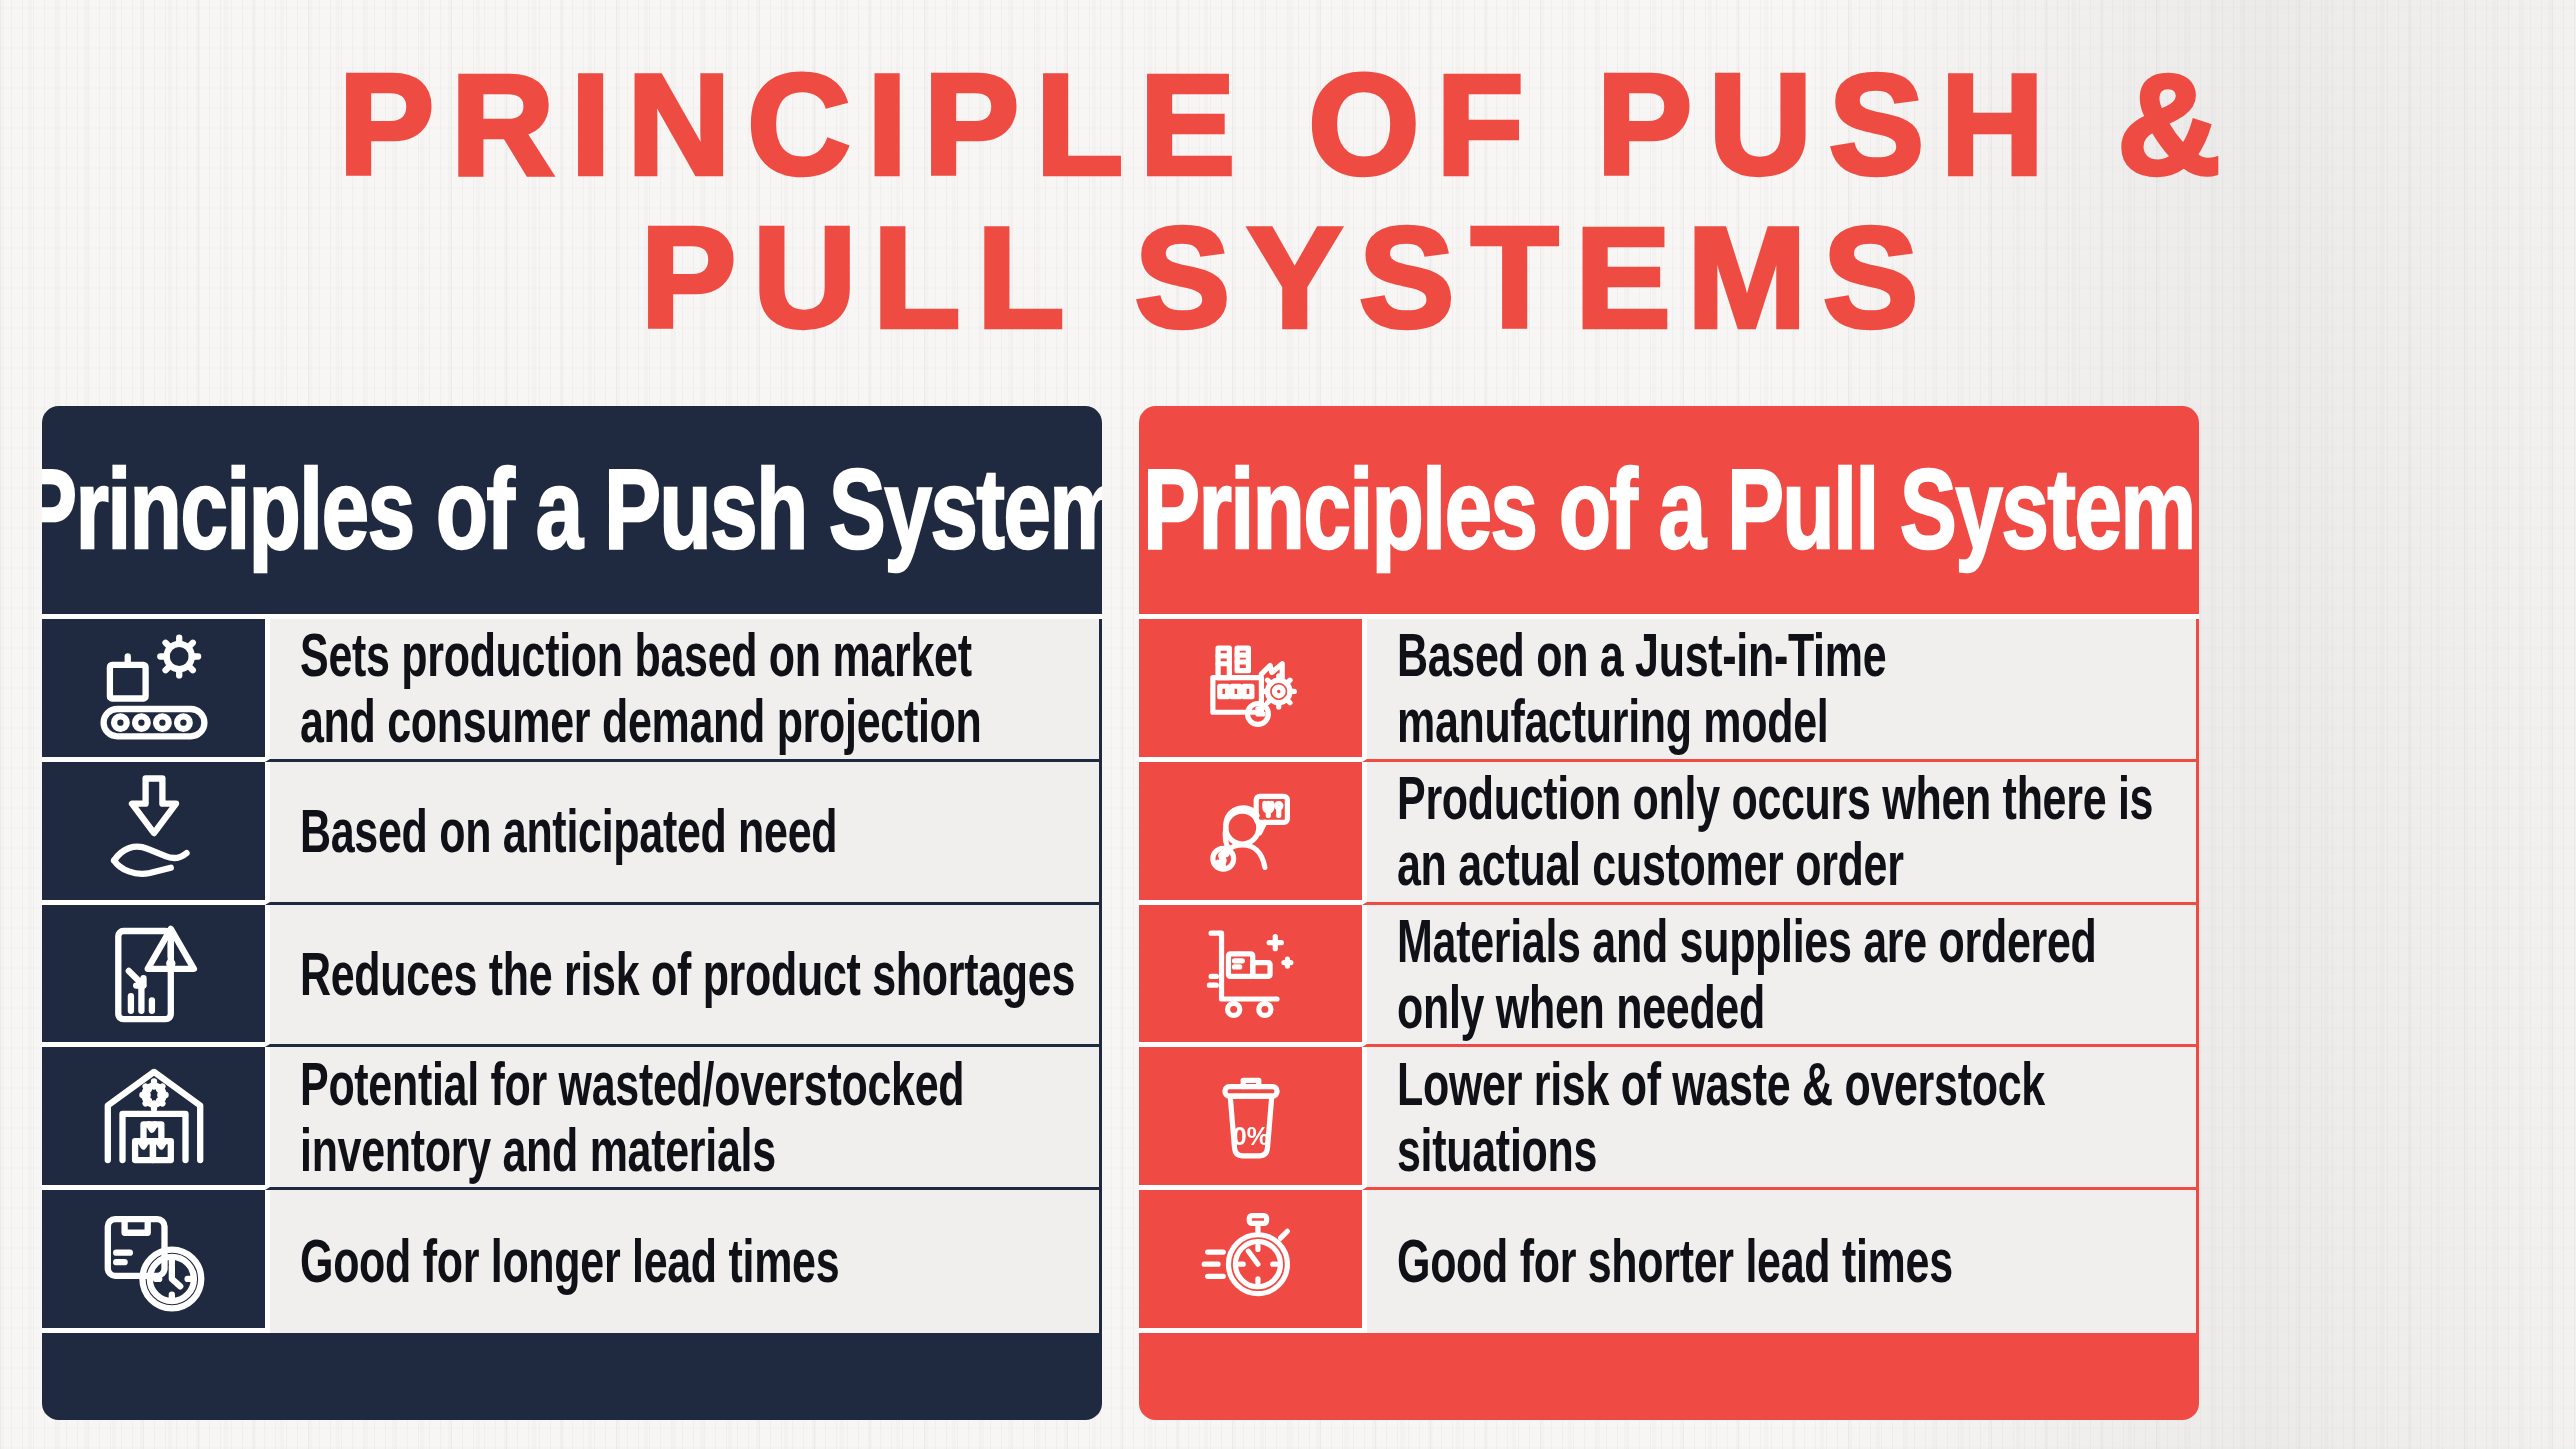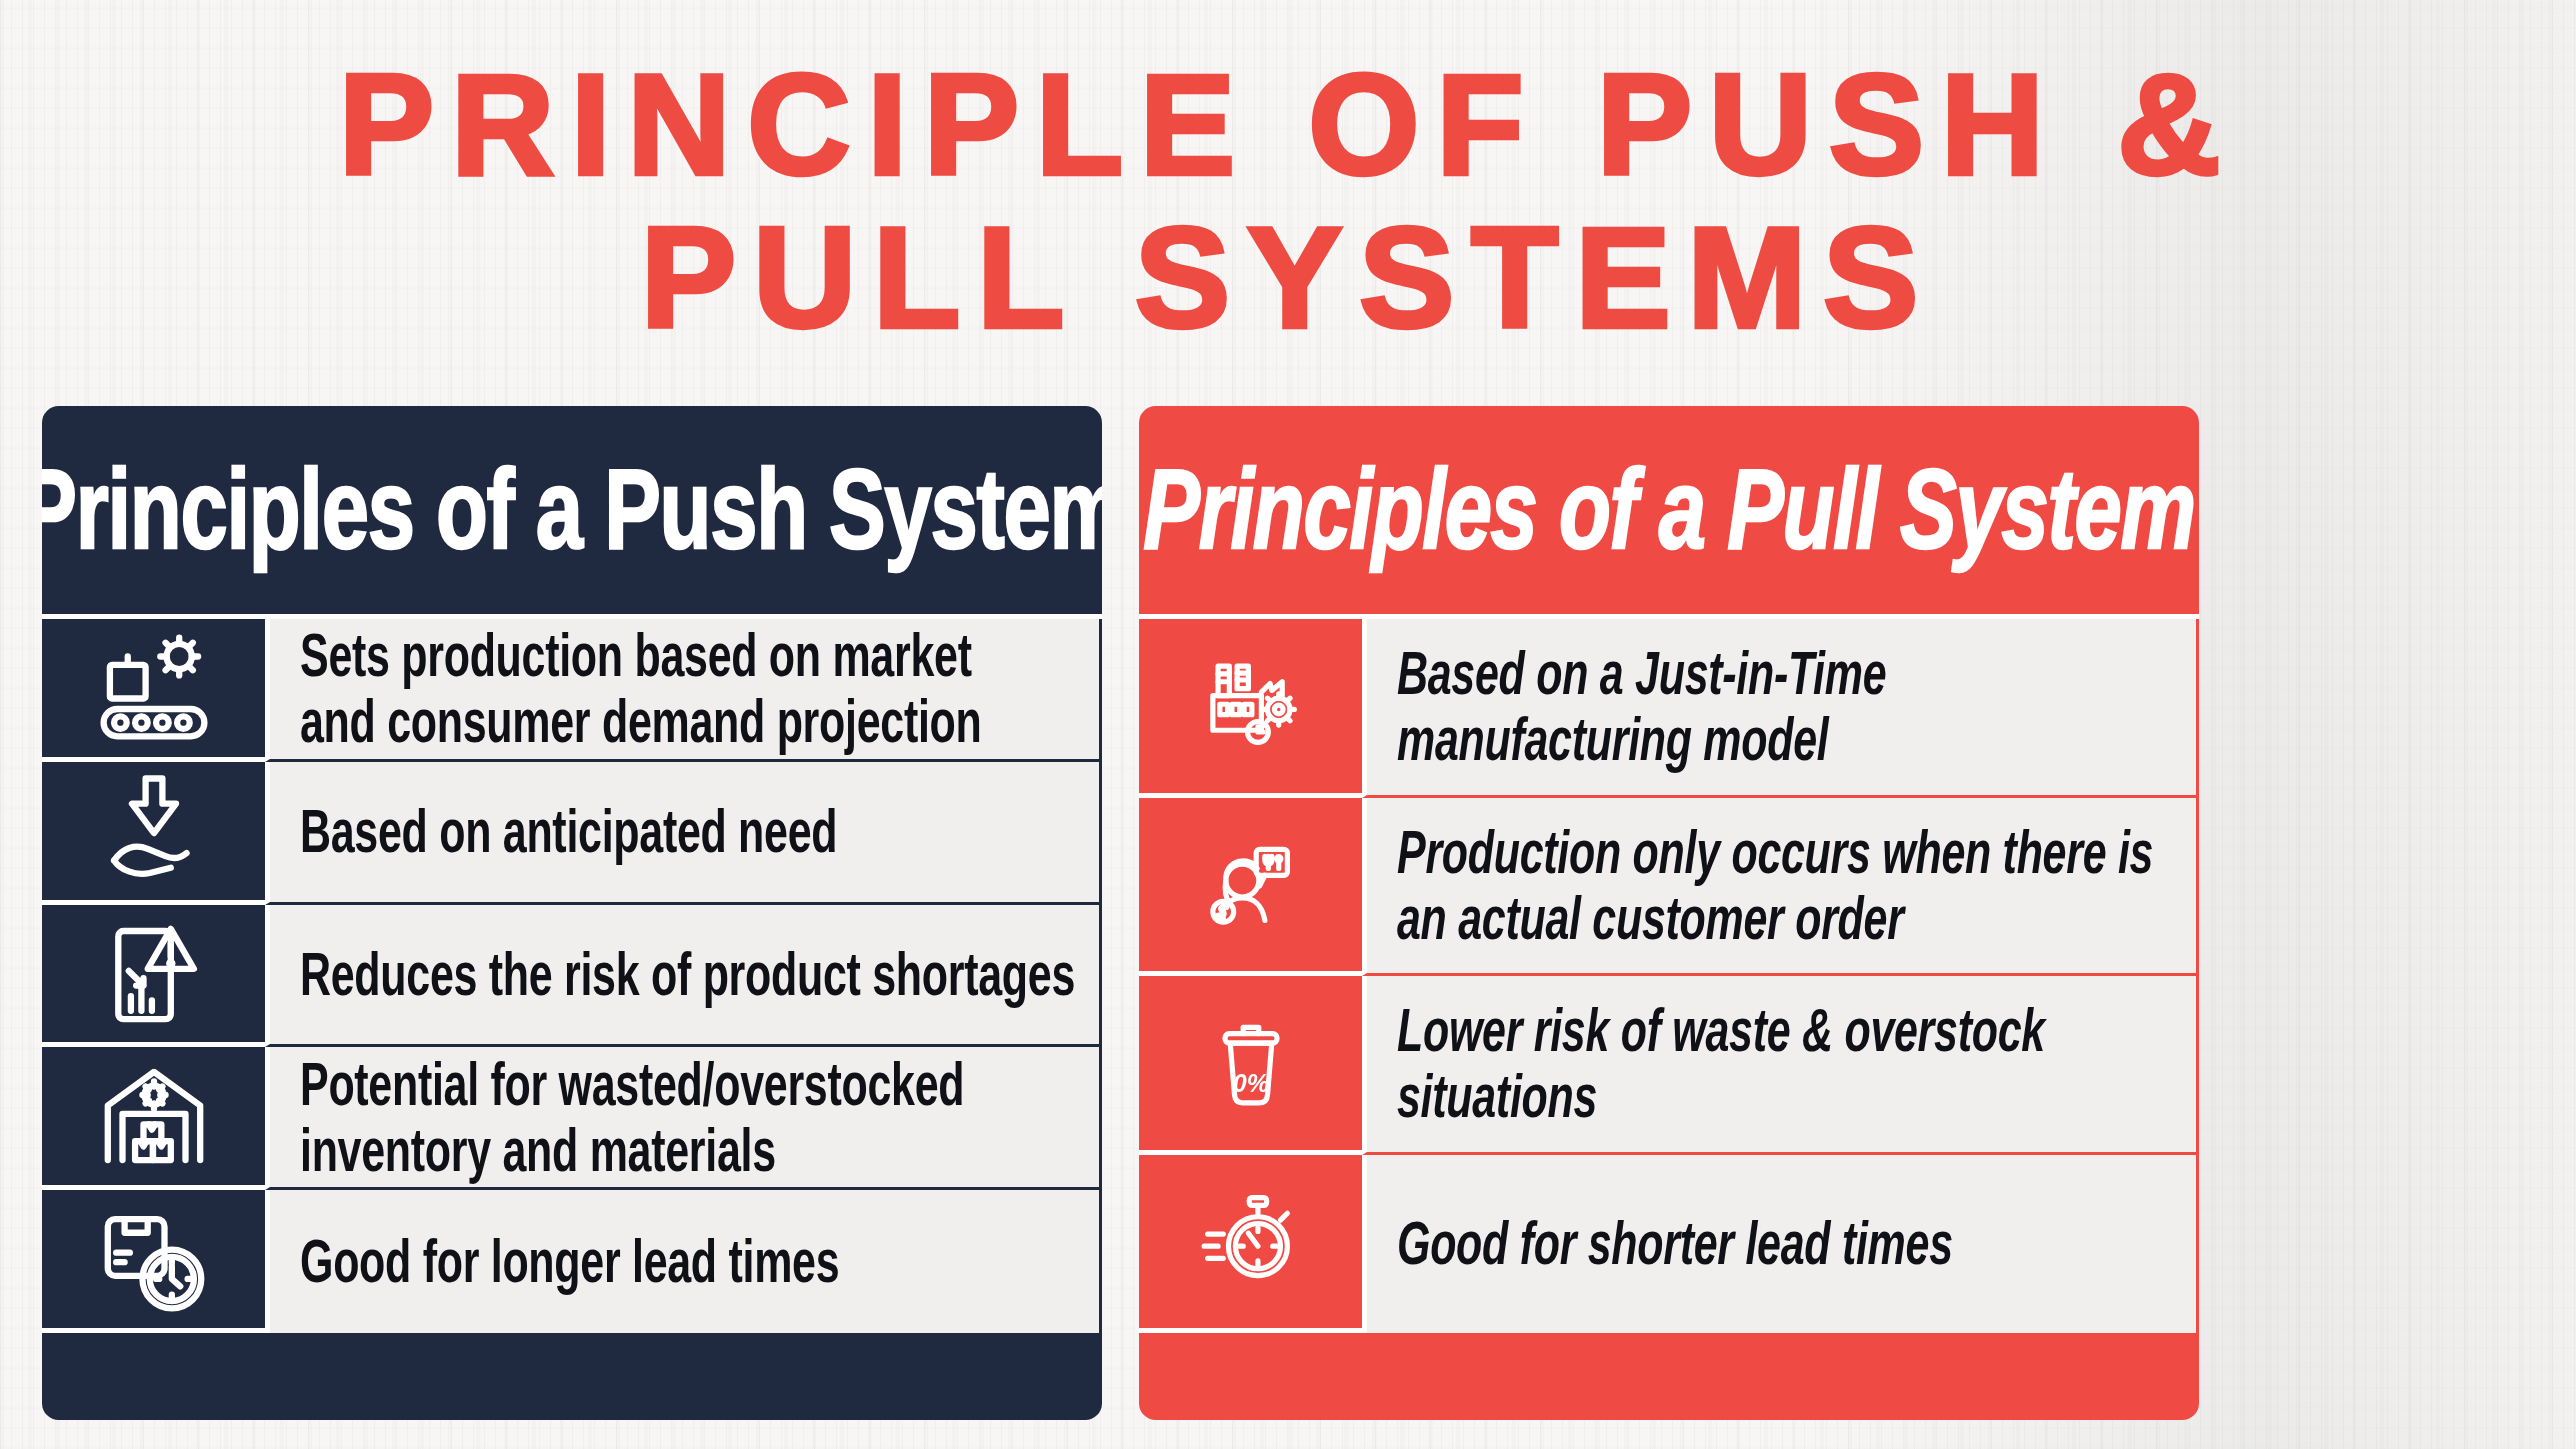--- a/index.html
+++ b/index.html
@@ -35,21 +35,21 @@
   }
   .panel{
     width:1060px;height:1014px;
     border-radius:16.7px;
     overflow:hidden;
     display:flex;flex-direction:column;
     box-sizing:border-box;
     padding-bottom:87px;
   }
   .panel.push{background:#1f2940;--pc:#1f2940;}
-  .panel.pull{background:#ef4b44;font-style:italic;--pc:#ef4b44;}
+  .panel.pull{background:#ef4b44;--pc:#ef4b44;}
   .panel-header{
     height:208px;flex:none;
     display:flex;align-items:center;justify-content:center;
     border-bottom:5.8px solid #ffffff;
   }
   .header-text{
     display:inline-block;
     color:#ffffff;
     font-weight:bold;
     font-size:85px;
@@ -244,20 +244,39 @@
               <circle cx="28" cy="92" r="12"></circle>
               <path d="M32 87c-5-3-10 1-5 4s0 8-5 5M28 84v16"></path>
             </svg>
           </div>
           <div class="text-cell">
             <span class="cell-text">Production only occurs when there is
 an actual customer order</span>
           </div>
         </div>
 
+        <div class="row">
+          <div class="icon-cell">
+            <svg class="icn" viewBox="0 0 120 120">
+              <path d="M14 14h12v76h64"></path>
+              <circle cx="40" cy="102" r="7"></circle>
+              <circle cx="76" cy="102" r="7"></circle>
+              <rect x="34" y="38" width="28" height="26" rx="2"></rect>
+              <rect x="62" y="48" width="20" height="16" rx="2"></rect>
+              <path d="M41 46h9M41 53h6"></path>
+              <path d="M14 64h6M12 74h8"></path>
+              <path d="M88 18v14M81 25h14"></path>
+              <path d="M102 44v8M98 48h8"></path>
+            </svg>
+          </div>
+          <div class="text-cell">
+            <span class="cell-text">Materials and supplies are ordered
+only when needed</span>
+          </div>
+        </div>
 
         <div class="row">
           <div class="icon-cell">
             <svg class="icn" viewBox="0 0 120 120">
               <rect x="30" y="26" width="60" height="11" rx="5"></rect>
               <path d="M51 26v-7h18v7"></path>
               <path d="M36 37h48l-5 60c-.5 6-4 9-9 9H50c-5 0-8.5-3-9-9z"></path>
               <text x="60" y="94">0%</text>
             </svg>
           </div>

